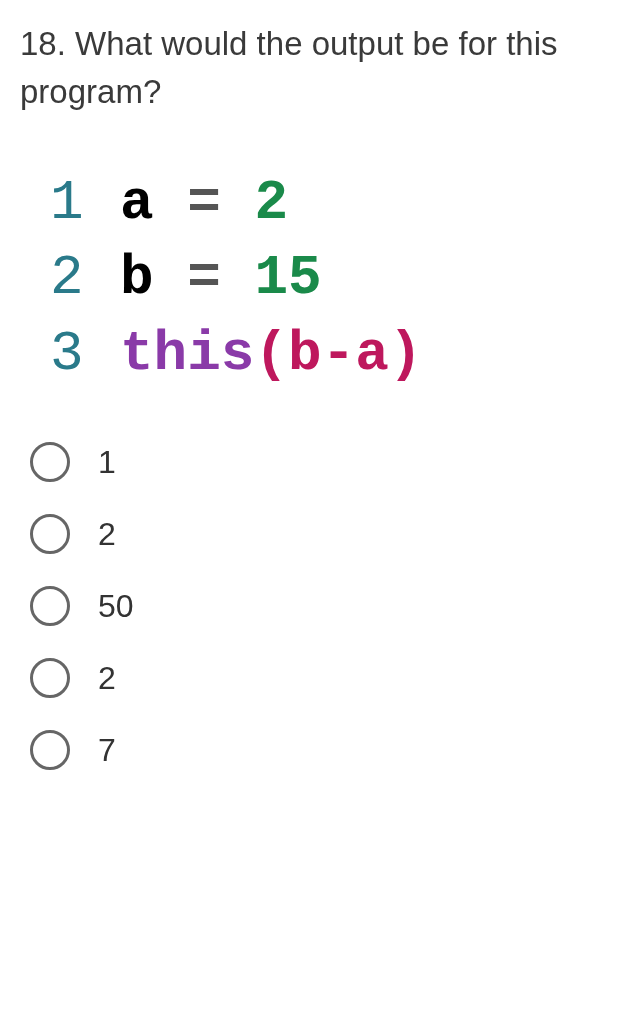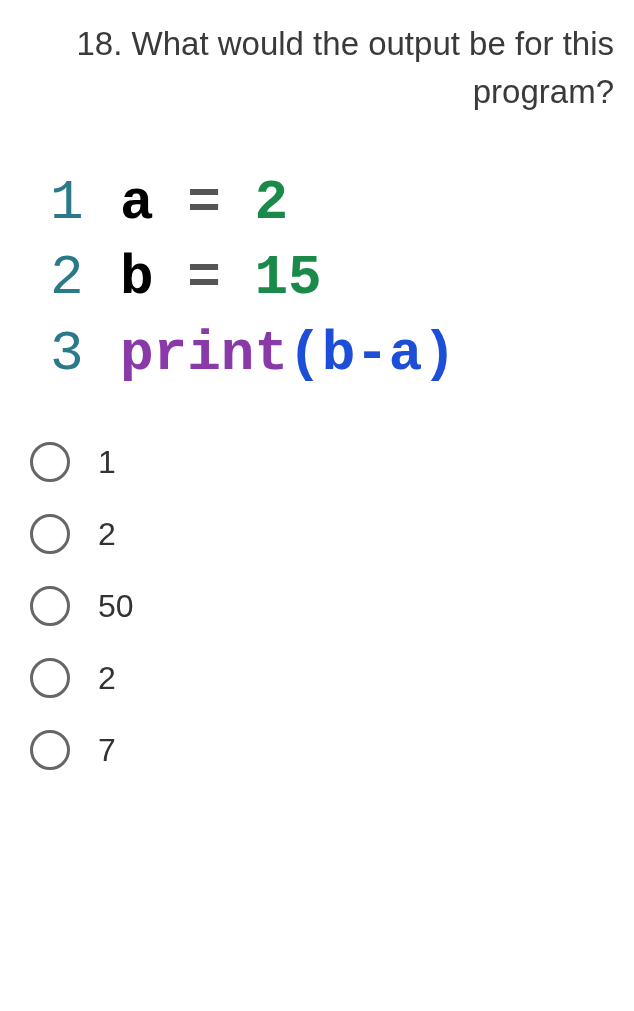--- a/index.html
+++ b/index.html
@@ -14,21 +14,20 @@
       height: 1011px;
       padding: 20px 20px 20px 20px;
       color: #333;
     }
     .question-text {
       font-size: 33px;
       color: #3a3a3a;
       line-height: 1.45;
       margin-bottom: 50px;
       font-weight: 400;
-      text-align: right;
     }
     .code-block {
       font-family: 'Courier New', Consolas, monospace;
       font-size: 56px;
       margin-left: 30px;
       margin-bottom: 50px;
       line-height: 1.35;
     }
     .code-line {
       display: flex;
@@ -39,21 +38,21 @@
       width: 70px;
       font-weight: 400;
     }
     .code-content {
       font-weight: 700;
     }
     .code-var { color: #000; }
     .code-op { color: #555; }
     .code-num { color: #1a8a4a; }
     .code-func { color: #8a3aa8; }
-    .code-paren { color: #1d4ed8; }
+    .code-paren { color: #be185d; }
     .options {
       margin-left: 10px;
     }
     .option {
       display: flex;
       align-items: center;
       margin-bottom: 32px;
       cursor: pointer;
     }
     .radio-circle {
@@ -78,21 +77,21 @@
   <div class="code-line">
     <span class="line-number">1</span>
     <span class="code-content"><span class="code-var">a </span><span class="code-op">=</span><span class="code-num"> 2</span></span>
   </div>
   <div class="code-line">
     <span class="line-number">2</span>
     <span class="code-content"><span class="code-var">b </span><span class="code-op">=</span><span class="code-num"> 15</span></span>
   </div>
   <div class="code-line">
     <span class="line-number">3</span>
-    <span class="code-content"><span class="code-func">print</span><span class="code-paren">(b-a)</span></span>
+    <span class="code-content"><span class="code-func">this</span><span class="code-paren">(b-a)</span></span>
   </div>
 </div>
 
 <div class="options">
   <div class="option">
     <span class="radio-circle"></span>
     <span class="option-label">1</span>
   </div>
   <div class="option">
     <span class="radio-circle"></span>

